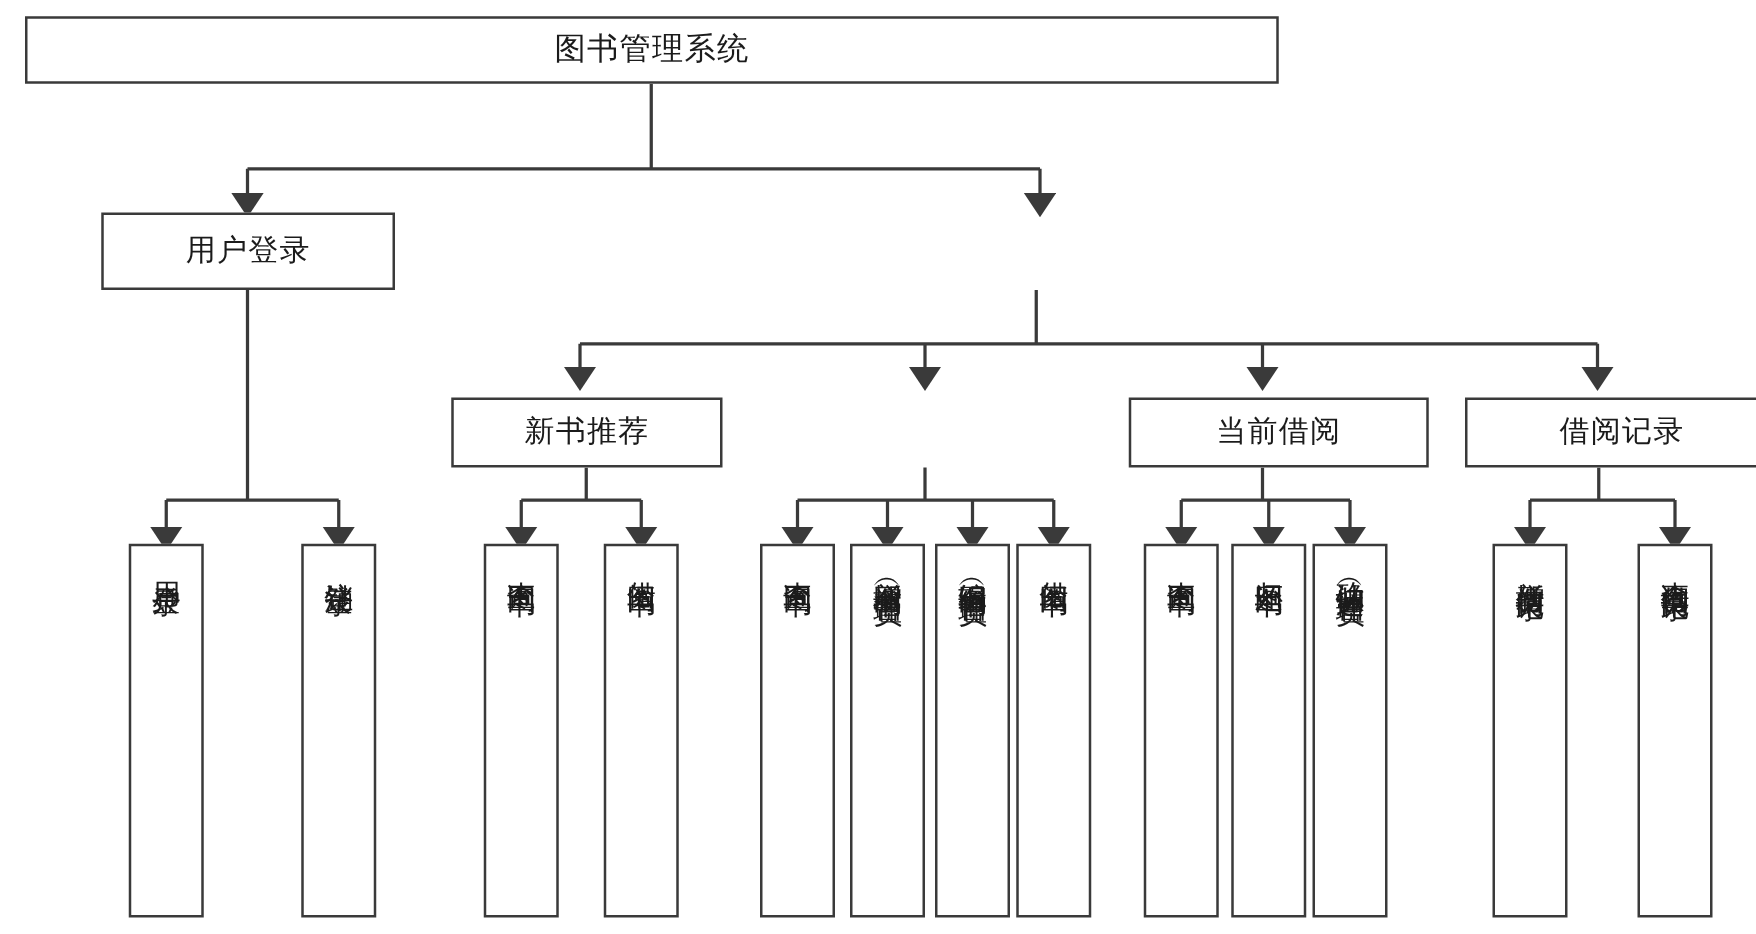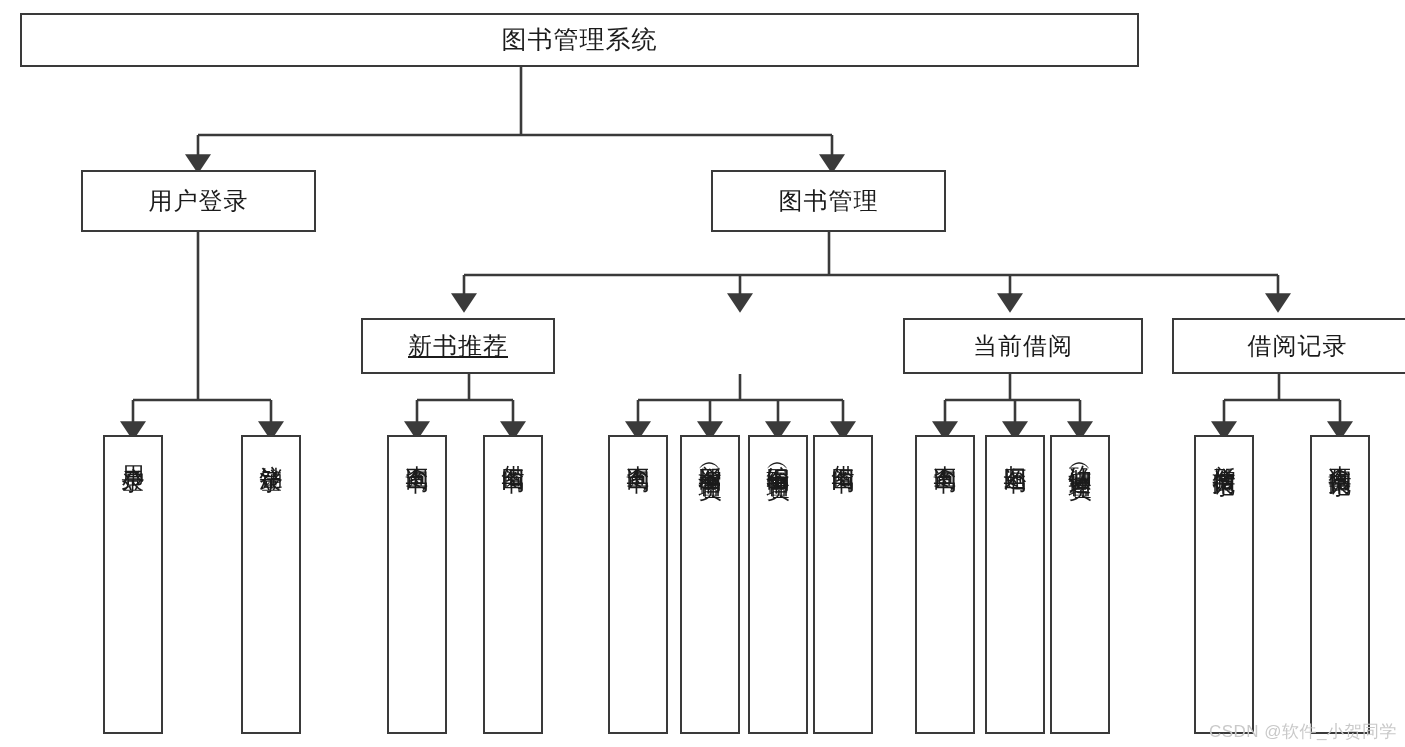--- a/index.html
+++ b/index.html
@@ -116,32 +116,29 @@
       <path d="M1015,400 L1015,427" marker-end="url(#arrow)"></path>
       <path d="M1080,400 L1080,427" marker-end="url(#arrow)"></path>
 
       <path d="M1279,374 L1279,400"></path>
       <path d="M1224,400 L1340,400"></path>
       <path d="M1224,400 L1224,427" marker-end="url(#arrow)"></path>
       <path d="M1340,400 L1340,427" marker-end="url(#arrow)"></path>
     </g>
   </svg>
 
-  <div class="node horiz root" style="left:20px; top:13px; width:1119px; height:54px;">
+  <div class="node horiz root" style="left:20px; top:13px; width:1003px; height:54px;">
     <span>图书管理系统</span>
   </div>
 
   <div class="node horiz" style="left:81px; top:170px; width:235px; height:62px;">
     <span>用户登录</span>
   </div>
-  <div class="node horiz" style="left:711px; top:170px; width:235px; height:62px;">
-    <span>图书管理</span>
-  </div>
 
-  <div class="node horiz" style="left:361px; top:318px; width:194px; height:56px;text-decoration:underline;">
+  <div class="node horiz" style="left:361px; top:318px; width:217px; height:56px;">
     <span>新书推荐</span>
   </div>
   <div class="node horiz" style="left:903px; top:318px; width:240px; height:56px;">
     <span>当前借阅</span>
   </div>
   <div class="node horiz" style="left:1172px; top:318px; width:251px; height:56px;">
     <span>借阅记录</span>
   </div>
 
   <div class="node vert" style="left:103px; top:435px; width:60px; height:299px;">
@@ -181,15 +178,14 @@
     <span class="vtext">确认归还（管理员）</span>
   </div>
 
   <div class="node vert" style="left:1194px; top:435px; width:60px; height:299px;">
     <span class="vtext">新增借阅记录</span>
   </div>
   <div class="node vert" style="left:1310px; top:435px; width:60px; height:299px;">
     <span class="vtext">查询借阅记录</span>
   </div>
 
-  <div class="watermark">CSDN @软件_小贺同学</div>
 
 </div>
 
 </body></html>

